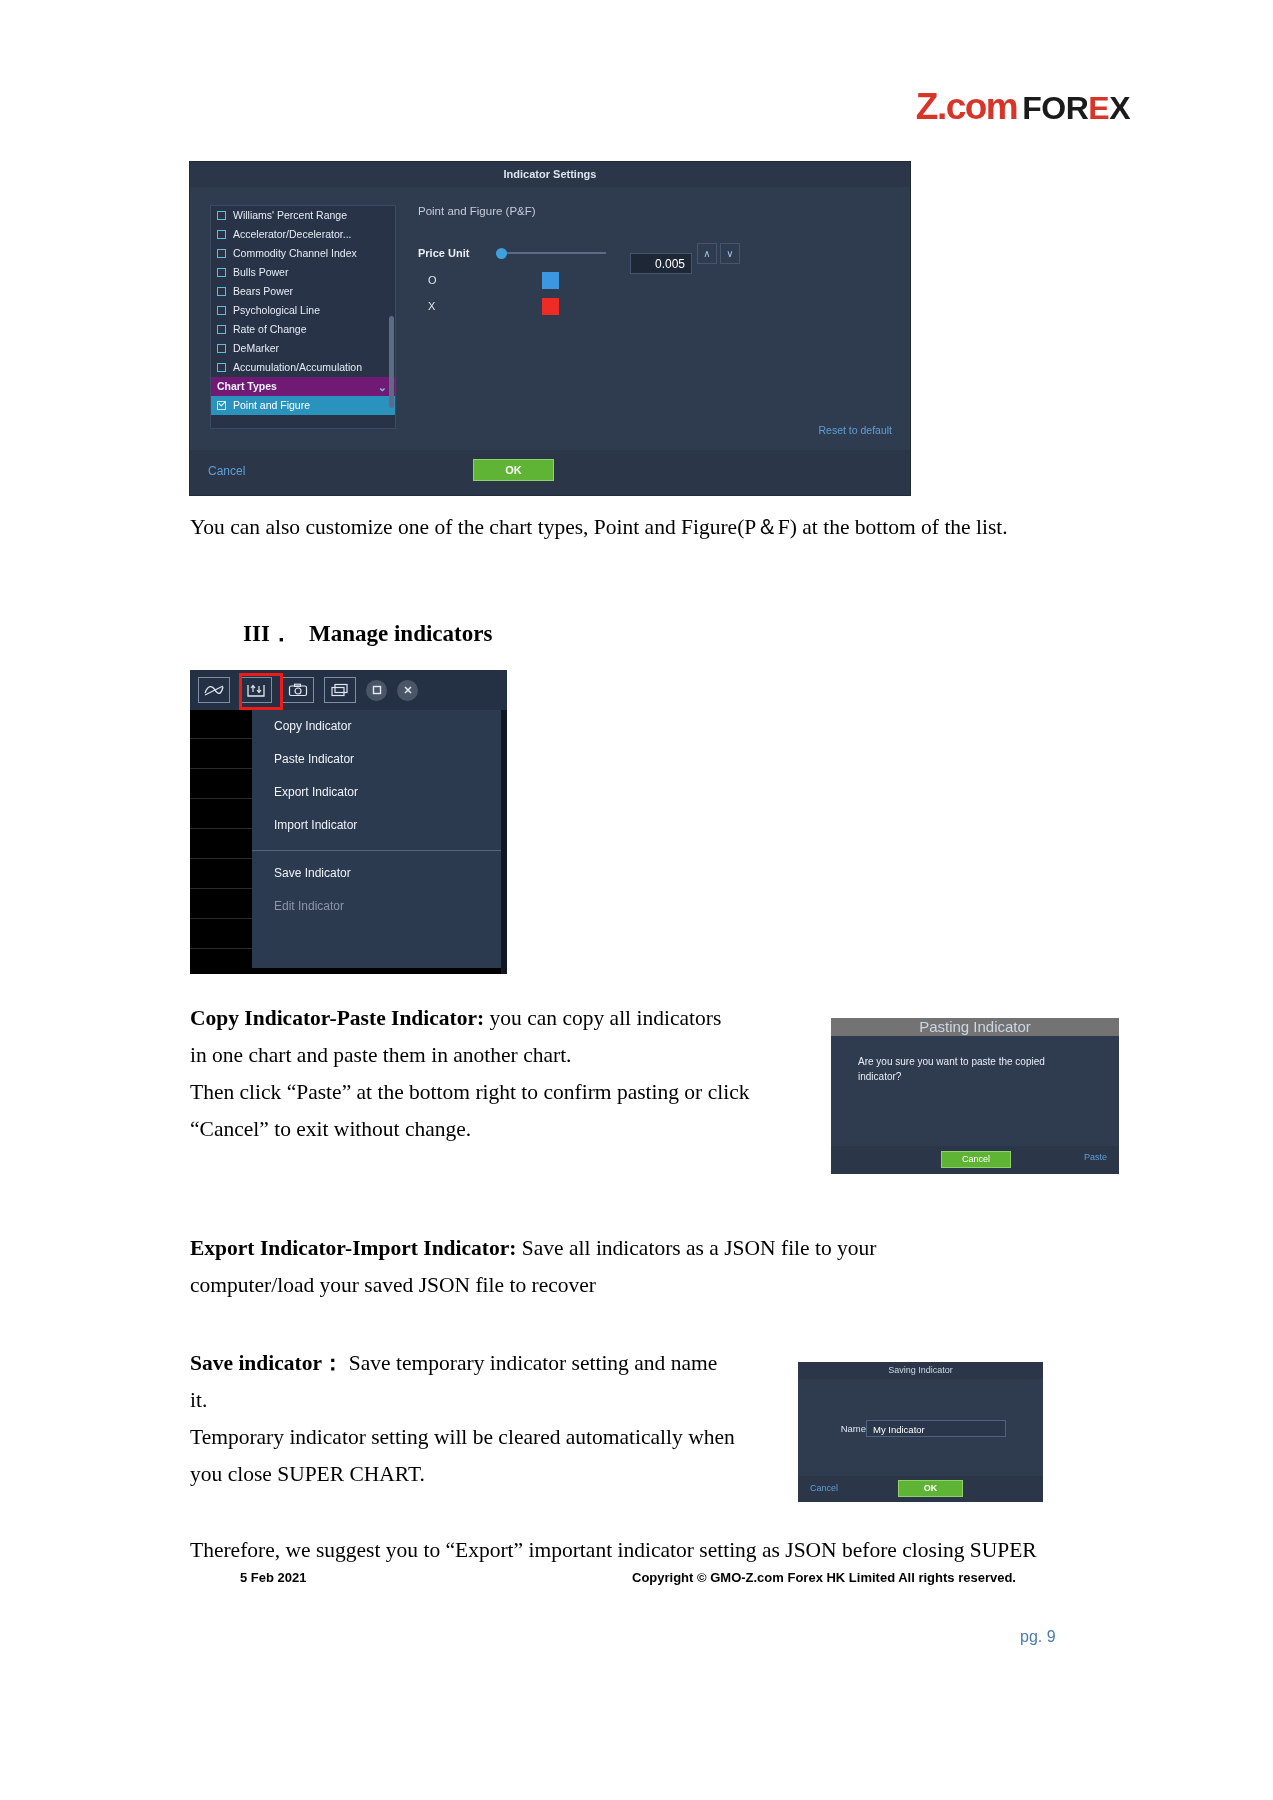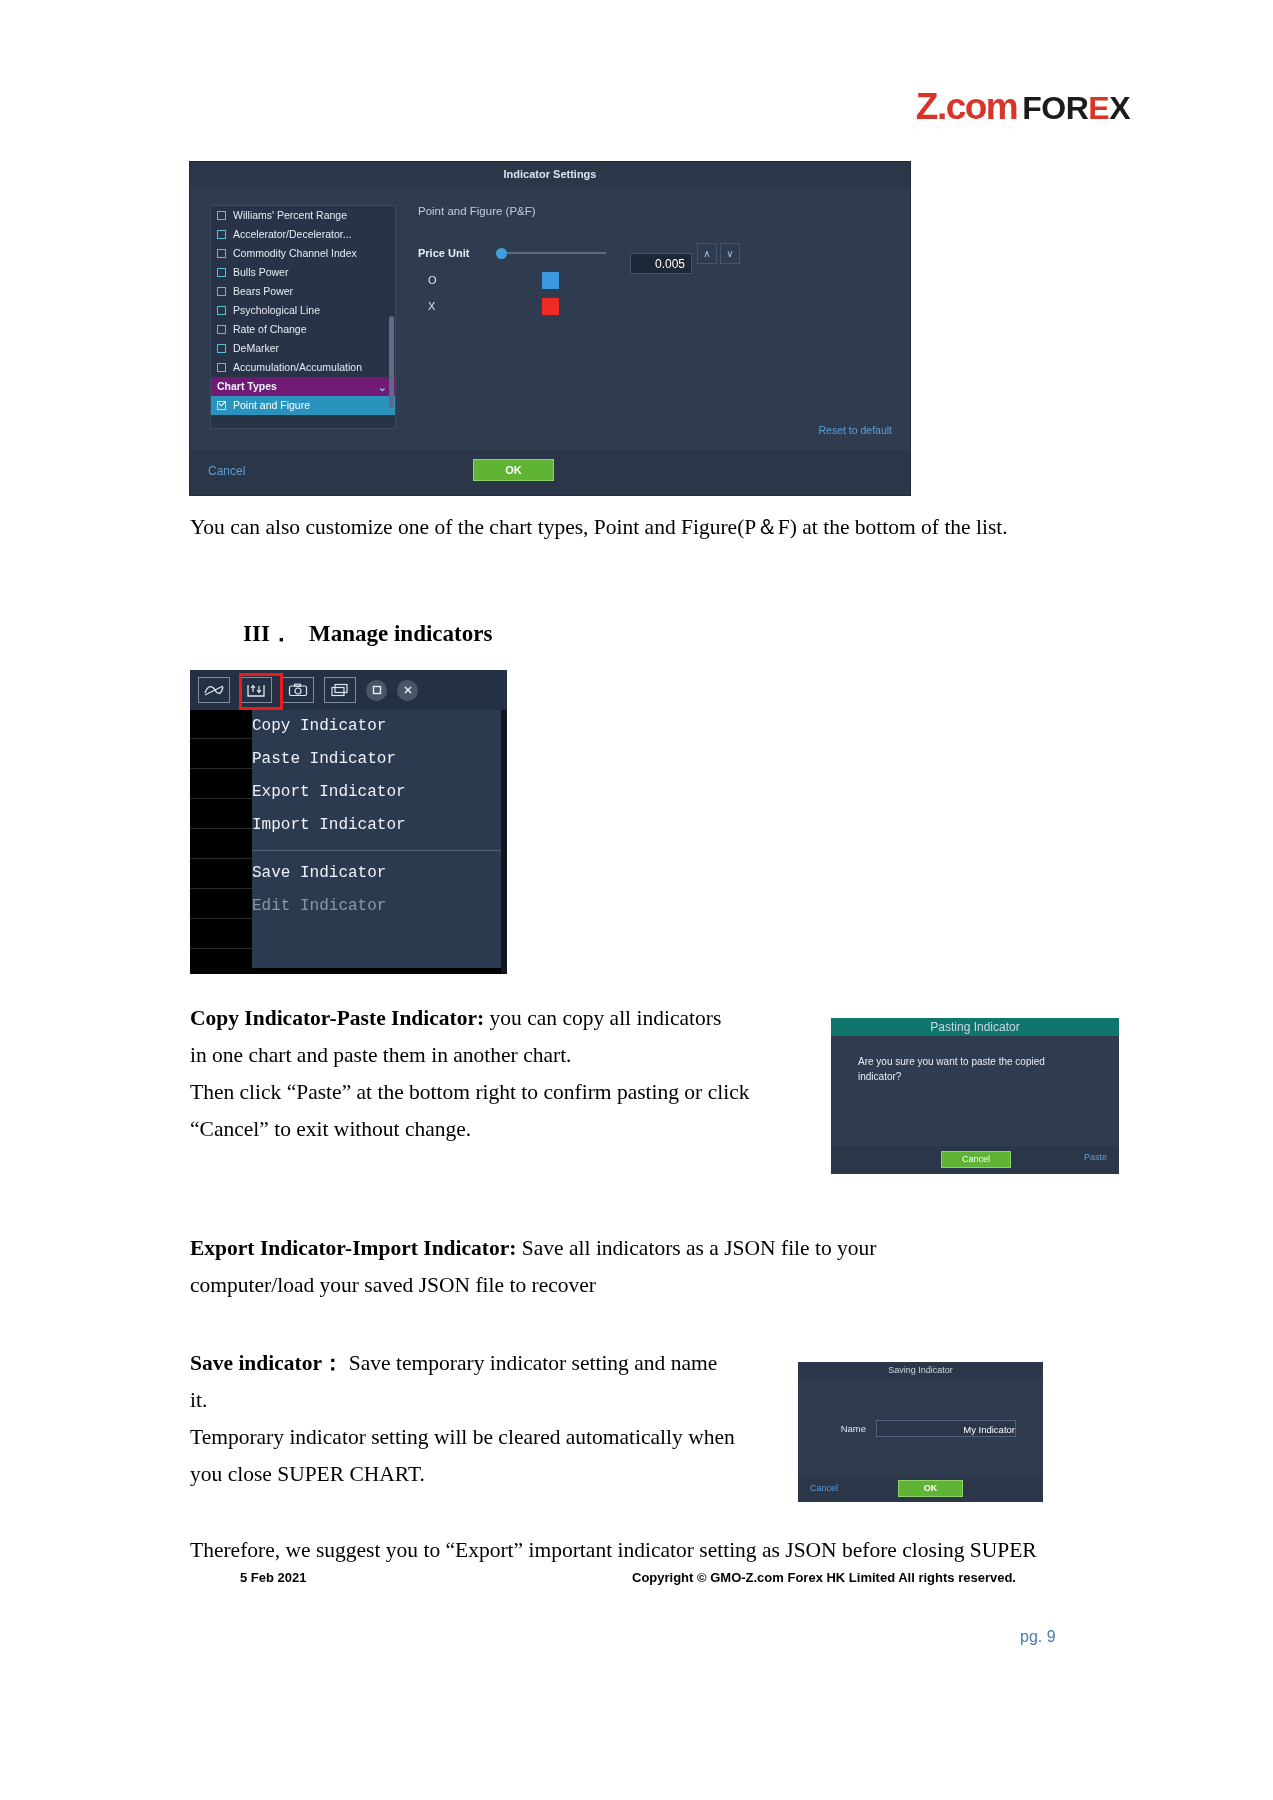--- a/index.html
+++ b/index.html
@@ -190,42 +190,43 @@
   .chart-bg .hline {
     position:absolute; left:0; right:0; height:1px; background:#2a2a2a;
   }
   .menu-panel {
     position:absolute; left:62px; top:40px;
     width:250px; height:258px;
     background:#2c3a4f;
   }
   .menu-item {
     height:33px; line-height:33px;
-    color:#eef3fa; font-size:16px;font-family:Liberation Mono, monospace;
+    padding-left:22px;
+    color:#eef3fa; font-size:12px;
   }
   .menu-item.disabled { color:#8b97a8; }
   .menu-sep {
     height:1px; background:#566478; margin:8px 0 6px 0;
   }
   .menu-scrollbar {
     position:absolute; right:0; top:40px; width:6px; bottom:0;
     background:#101622;
   }
 
   
   .shot-paste {
     position:absolute; left:831px; top:1018px;
     width:288px; height:156px;
     background:#2f3b4f;
     font-family:"Liberation Sans", sans-serif;
     overflow:hidden;
   }
   .shot-paste .title-bar {
     height:18px; line-height:18px; text-align:center;
-    color:#ccd6e4; font-size:12px; background:#0f766e;
+    color:#ccd6e4; font-size:15px; background:#737373;
   }
   .paste-msg {
     position:absolute; left:27px; top:36px; right:28px;
     color:#e8eef6; font-size:10px; line-height:15px;
   }
   .paste-footer {
     position:absolute; left:0; right:0; bottom:0; height:28px;
     background:#2b3648;
   }
   .paste-cancel {
@@ -250,25 +251,24 @@
   .shot-save .title-bar {
     height:17px; line-height:17px; text-align:center;
     color:#ccd6e4; font-size:9px; background:#2b3648;
   }
   .save-field-row {
     position:absolute; left:0; right:0; top:58px;
     display:flex; align-items:center;
   }
   .save-label { width:68px; text-align:right; color:#dde5f0; font-size:9.5px; }
   .save-input {
-    margin-left:10px; width:140px; height:17px; line-height:17px;
+    width:140px; height:17px; line-height:17px;
     background:#2a3649; border:1px solid #51627c;
     color:#ffffff; font-size:9.5px; padding-left:6px;
     box-sizing:border-box;
-    text-align:right;
   }
   .save-footer {
     position:absolute; left:0; right:0; bottom:0; height:26px;
     background:#2b3648;
   }
   .save-cancel {
     position:absolute; left:12px; top:7px;
     color:#5f9fd6; font-size:9px;
   }
   .save-ok {

